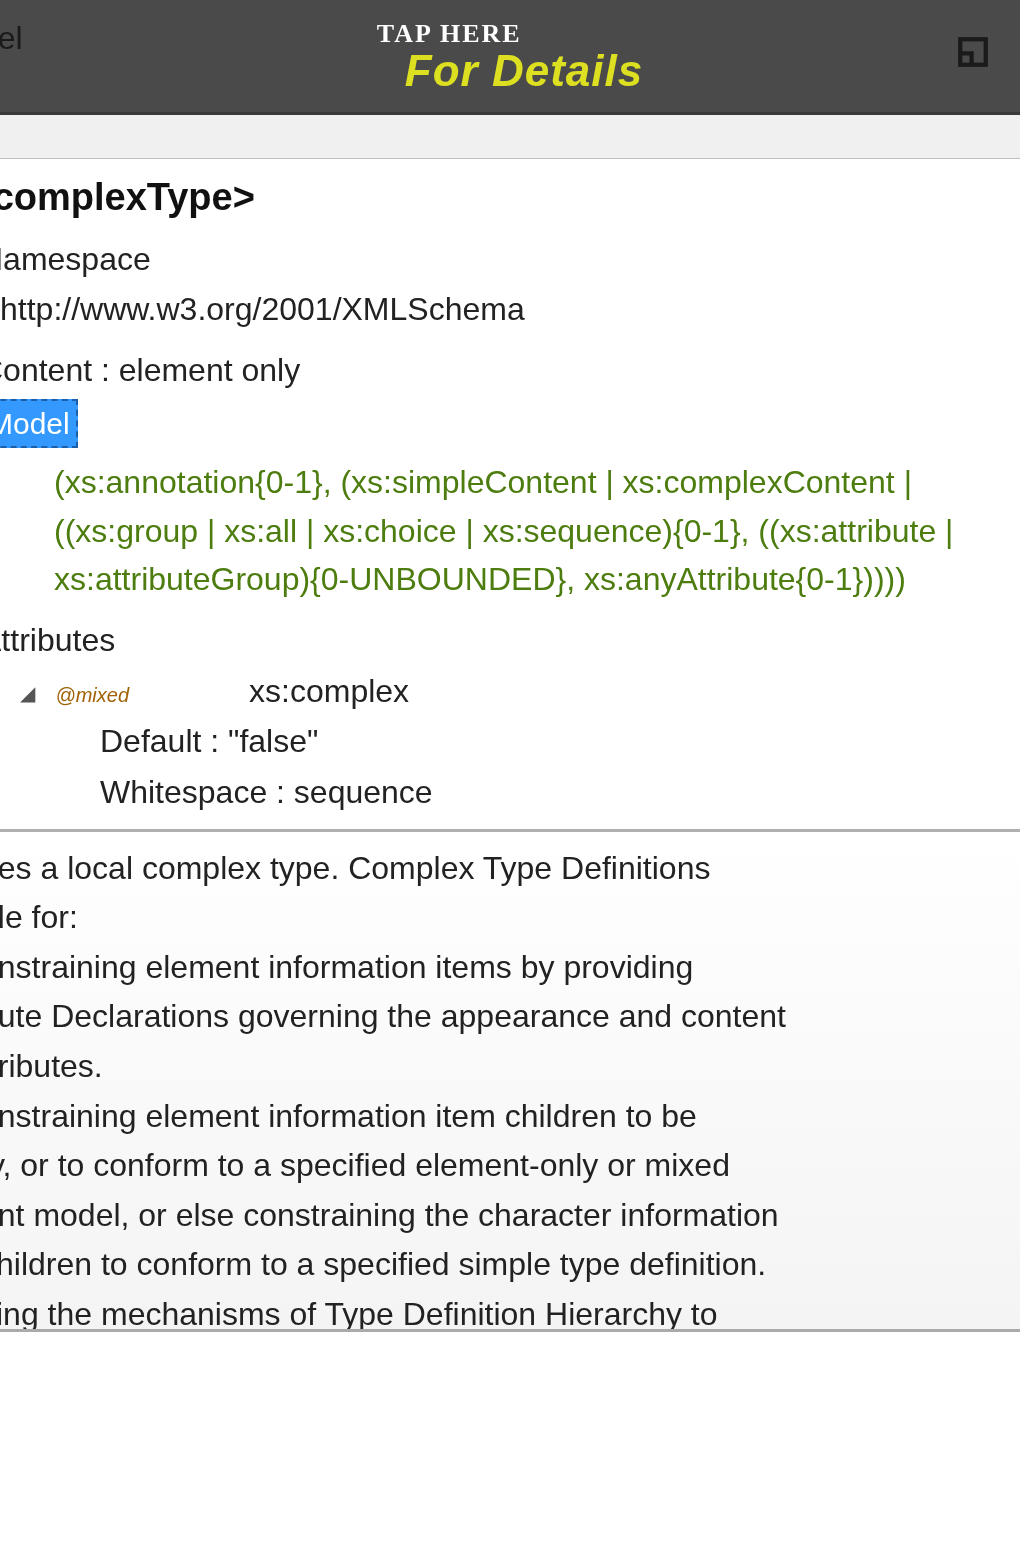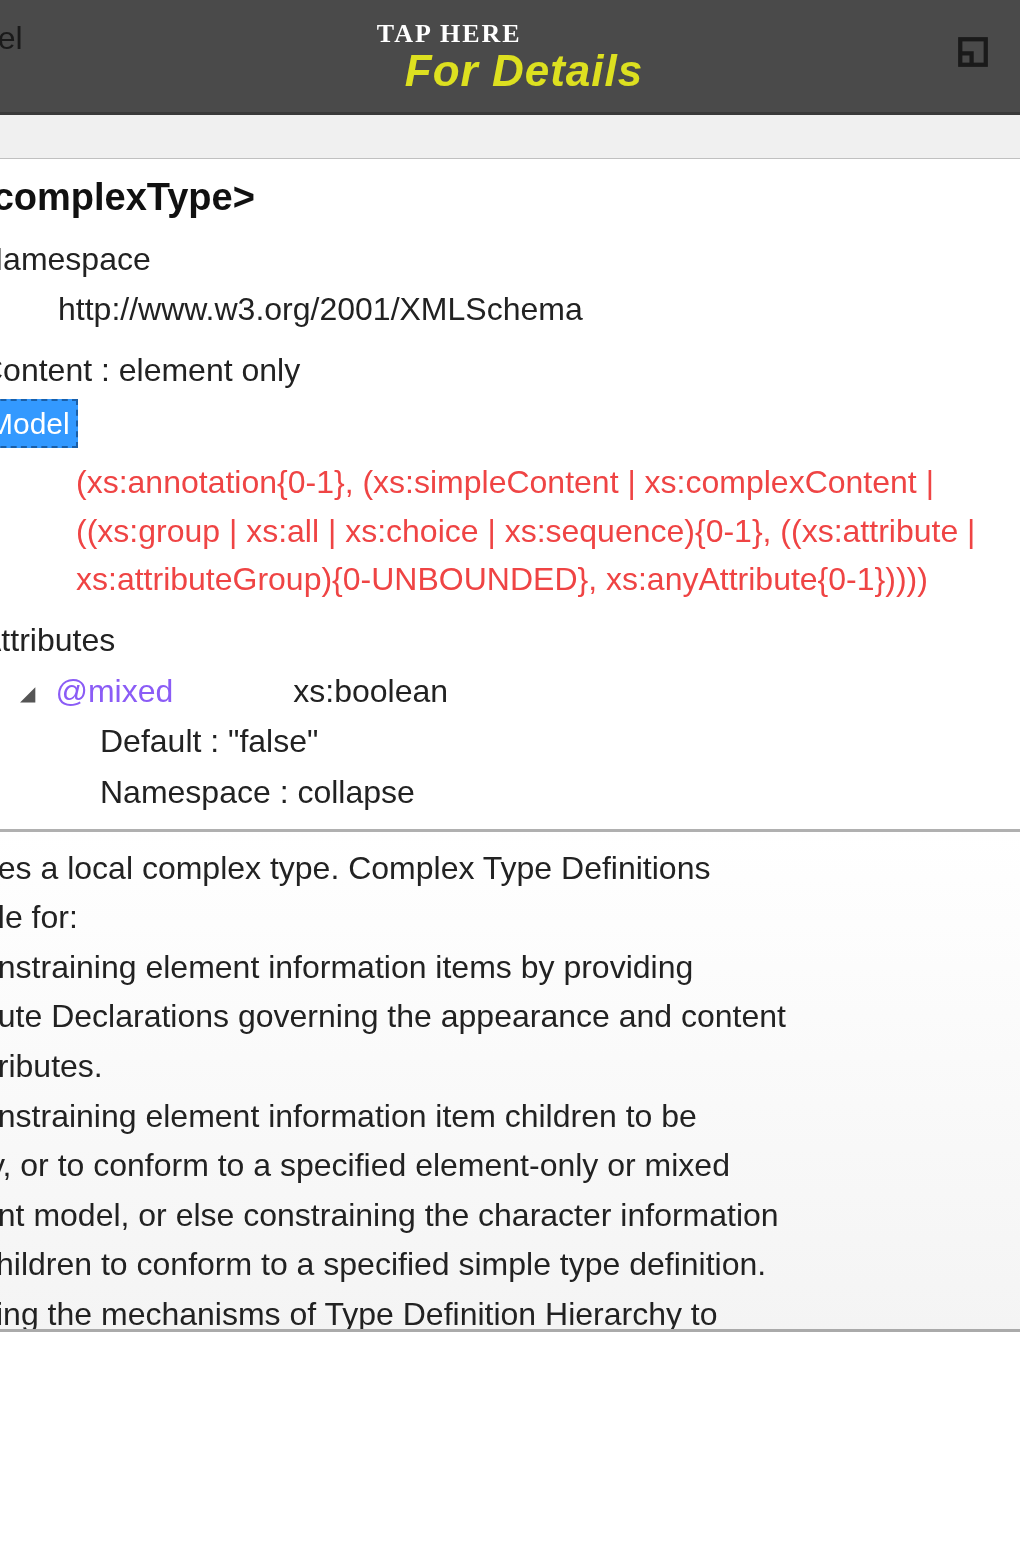--- a/index.html
+++ b/index.html
@@ -77,37 +77,36 @@
   }
   .section-label {
     font-size: 32px;
     color: #222222;
     margin-left: -20px;
     margin-top: 4px;
   }
   .section-value {
     font-size: 32px;
     color: #222222;
-    margin-left: 58px;
     margin-top: 2px;
   }
   .model-highlight {
     display: inline-block;
     background: #3399ff;
     color: #ffffff;
     border: 2px dashed #1a5fa8;
     padding: 0 6px;
     font-size: 30px;
     margin-left: -20px;
     margin-top: 4px;
   }
   .model-text {
     font-size: 32px;
-    color: #ef4444;
-    margin-left: 76px;
+    color: #4d7c0f;
+    margin-left: 54px;
     margin-top: 10px;
     white-space: pre-wrap;
   }
   .attributes-label {
     font-size: 32px;
     color: #222222;
     margin-left: -20px;
     margin-top: 12px;
   }
   .attr-row {
@@ -115,21 +114,21 @@
     align-items: baseline;
     margin-left: 20px;
     margin-top: 2px;
   }
   .expand-arrow {
     font-size: 20px;
     color: #555555;
     margin-right: 20px;
     transform: translateY(-2px);
   }
-  .attr-name { font-size: 32px; color: #8b5cf6; }
+  .attr-name { font-size: 20px; color: #a16207; font-style: italic; }
   .attr-type { font-size: 32px; color: #222222; margin-left: 120px; }
   .attr-sub {
     font-size: 32px;
     color: #222222;
     margin-left: 100px;
     margin-top: 2px;
   }
   .divider {
     border-top: 3px solid #b0b0b0;
     margin-top: 12px;
@@ -175,24 +174,24 @@
 
   <span class="model-highlight">Model</span>
 
   <div class="model-text">(xs:annotation{0-1}, (xs:simpleContent | xs:complexContent | ((xs:group | xs:all | xs:choice | xs:sequence){0-1}, ((xs:attribute | xs:attributeGroup){0-UNBOUNDED}, xs:anyAttribute{0-1}))))</div>
 
   <div class="attributes-label">Attributes</div>
 
   <div class="attr-row">
     <span class="expand-arrow">◢</span>
     <span class="attr-name">@mixed</span>
-    <span class="attr-type">xs:boolean</span>
+    <span class="attr-type">xs:complex</span>
   </div>
   <div class="attr-sub">Default : "false"</div>
-  <div class="attr-sub">Namespace : collapse</div>
+  <div class="attr-sub">Whitespace : sequence</div>
 
   <div class="divider"></div>
 
   <div class="desc-pane">
     <div>nes a local complex type. Complex Type Definitions</div>
     <div>ide for:</div>
     <div>onstraining element information items by providing</div>
     <div>bute Declarations governing the appearance and content</div>
     <div>ttributes.</div>
     <div>onstraining element information item children to be</div>

